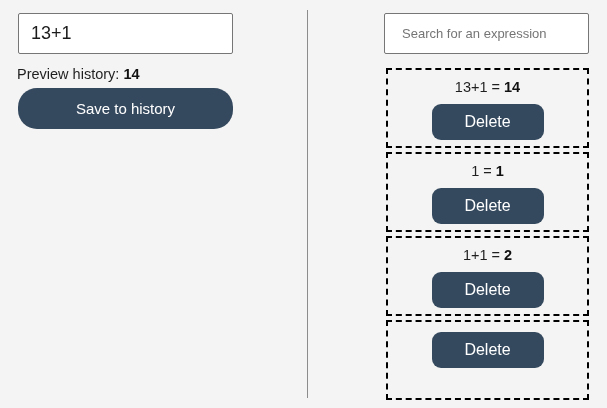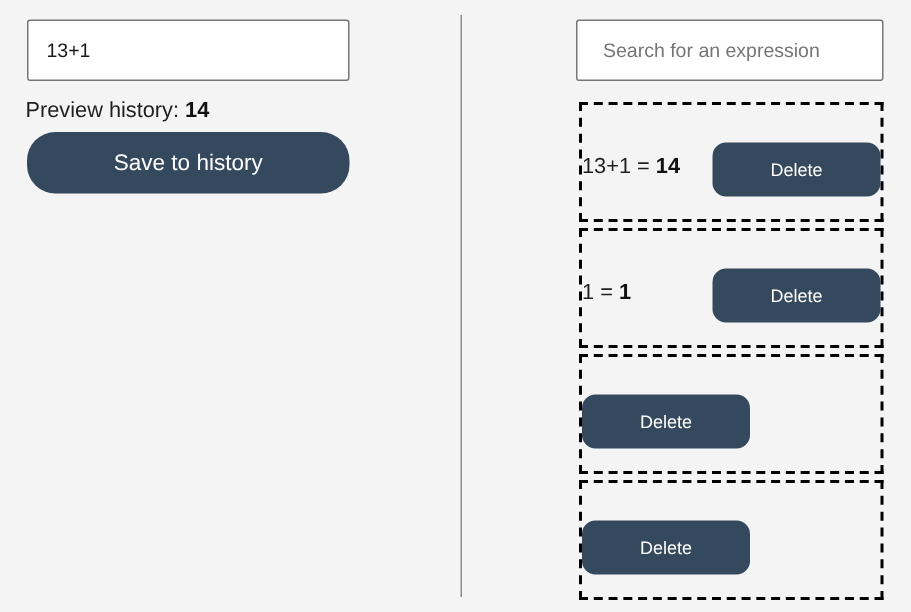--- a/index.html
+++ b/index.html
@@ -28,21 +28,21 @@
     position: absolute;
     left: 18px;
     top: 13px;
     width: 215px;
     height: 41px;
     box-sizing: border-box;
     background: #ffffff;
     border: 1px solid #767676;
     border-radius: 2px;
     font-family: "Liberation Sans", sans-serif;
-    font-size: 13px;
+    font-size: 18px;
     color: #1b1b1b;
     padding: 0 12px;
     outline: none;
   }
 
   #preview-line {
     position: absolute;
     left: 17px;
     top: 66px;
     font-size: 14.5px;
@@ -117,23 +117,23 @@
     width: 203px;
   }
 
   .history-item {
     box-sizing: border-box;
     width: 203px;
     height: 80px;
     border: 2px dashed #000000;
     background: transparent;
     display: flex;
-    flex-direction: row;
+    flex-direction: column;
     align-items: center;
-    justify-content: space-between;
+    justify-content: flex-start;
     padding-top: 5px;
   }
   .history-item + .history-item {
     margin-top: 4px;
   }
 
   .history-expression {
     font-size: 14.5px;
     color: #1f1f1f;
     line-height: 24px;
@@ -146,21 +146,21 @@
 
   .delete-button {
     margin-top: 5px;
     width: 112px;
     height: 36px;
     background: #35495e;
     color: #ffffff;
     border: none;
     border-radius: 9px;
     font-family: "Liberation Sans", sans-serif;
-    font-size: 12px;
+    font-size: 16px;
     cursor: pointer;
     padding: 0;
   }
 </style>
 </head>
 <body>
 
 <div id="left-panel">
 
   <input id="expression-input" type="text" value="13+1" style="">
@@ -182,19 +182,20 @@
   <div id="history-list">
       <div class="history-item">
         <div class="history-expression"><span>13+1 = </span><span class="result">14</span></div>
         <button class="delete-button">Delete</button>
       </div>
       <div class="history-item">
         <div class="history-expression"><span>1 = </span><span class="result">1</span></div>
         <button class="delete-button">Delete</button>
       </div>
       <div class="history-item">
+        <div class="history-expression"><span>1+1 = </span><span class="result">2</span></div>
         <button class="delete-button">Delete</button>
       </div>
       <div class="history-item">
         <button class="delete-button">Delete</button>
       </div>
     </div>
 </div>
 
 </body></html>

